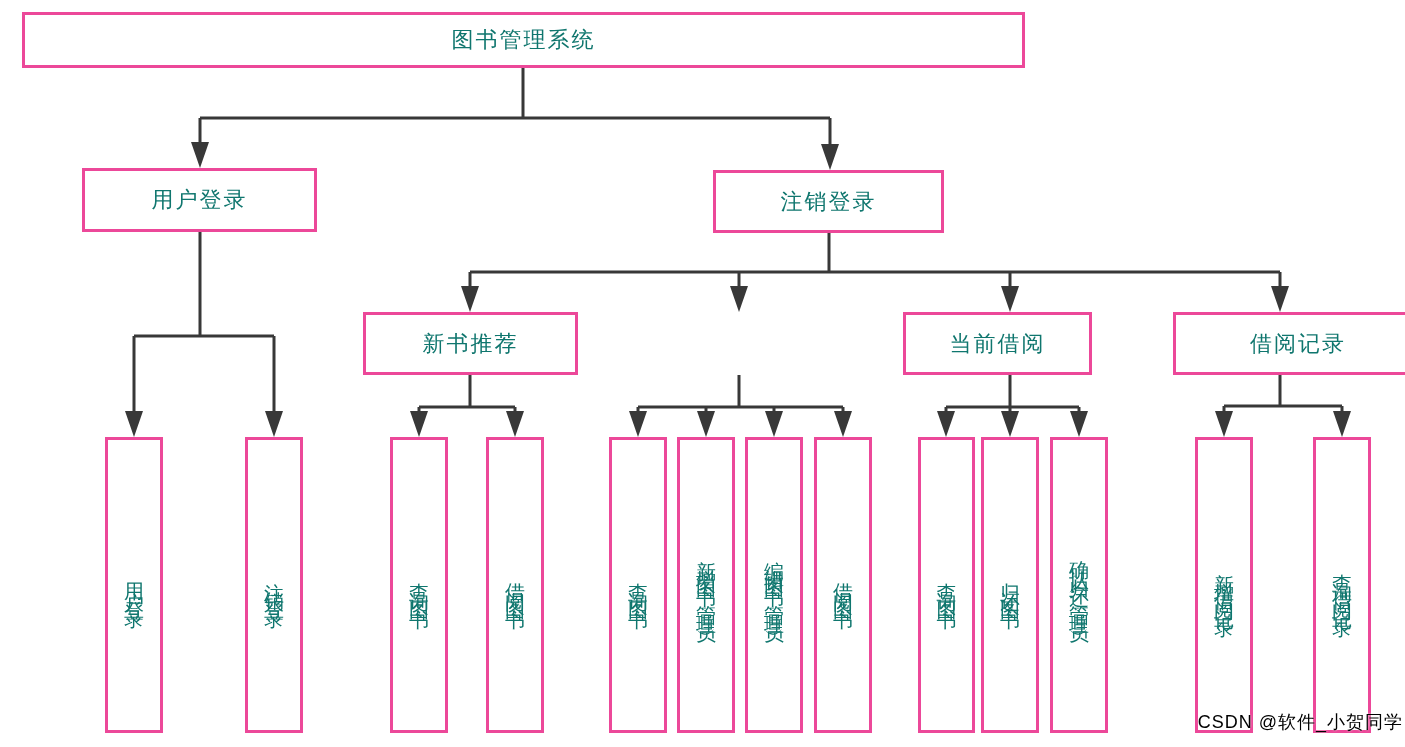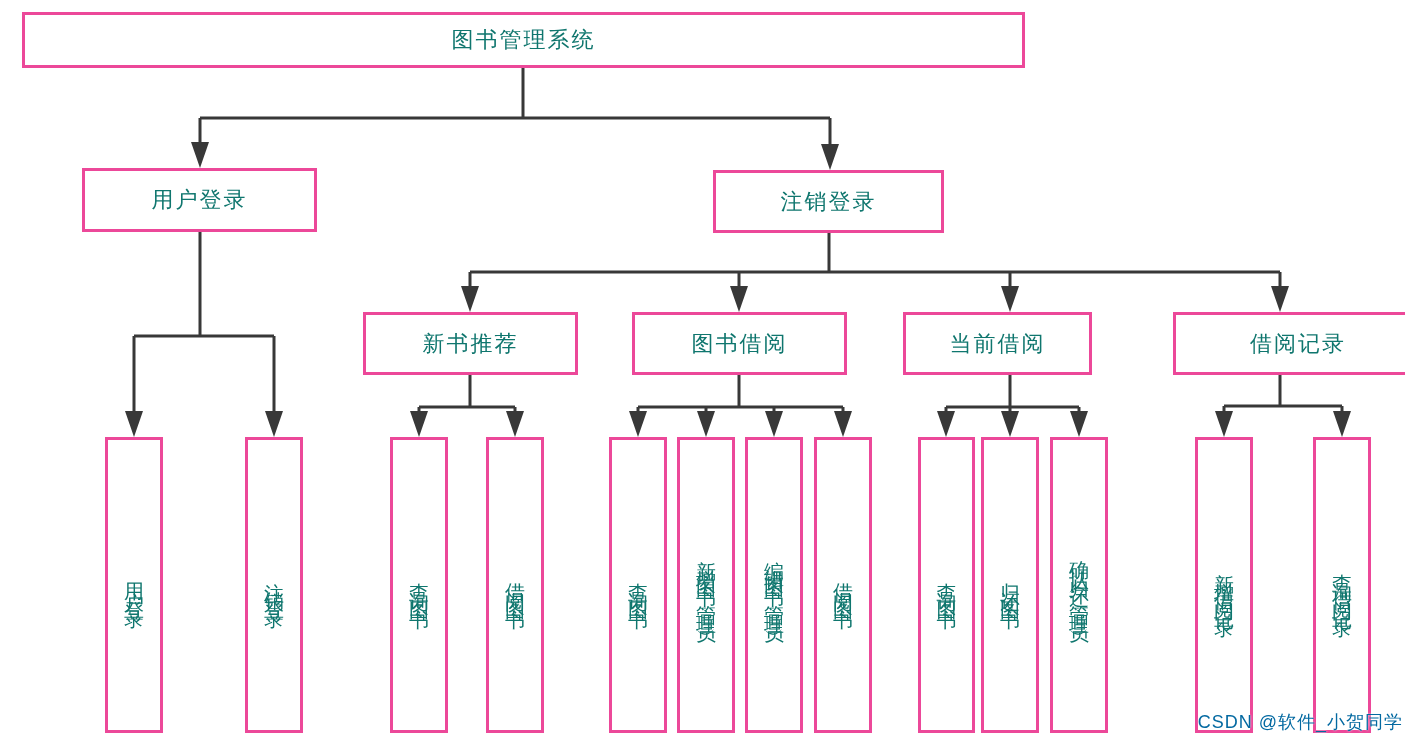--- a/index.html
+++ b/index.html
@@ -28,21 +28,21 @@
     font-size:20px;
     letter-spacing:9px;
     line-height:1.15;
     white-space:nowrap;
   }
   .watermark{
     position:absolute;
     right:2px;top:710px;
     font-size:18px;
     letter-spacing:1px;
-    color:#0369a1;
+    color:#000000;
     text-shadow:0 0 2px #ffffff;
     z-index:3;
     white-space:nowrap;
   }
 </style>
 </head>
 <body>
 
 <div class="canvas">
 
@@ -86,23 +86,20 @@
   <div class="box hbox" style="left:82px;top:168px;width:235px;height:64px">
     <span>用户登录</span>
   </div>
   <div class="box hbox" style="left:713px;top:170px;width:231px;height:63px">
     <span>注销登录</span>
   </div>
 
   <div class="box hbox" style="left:363px;top:312px;width:215px;height:63px">
     <span>新书推荐</span>
   </div>
-  <div class="box hbox" style="left:632px;top:312px;width:215px;height:63px">
-    <span>图书借阅</span>
-  </div>
   <div class="box hbox" style="left:903px;top:312px;width:189px;height:63px">
     <span>当前借阅</span>
   </div>
   <div class="box hbox" style="left:1173px;top:312px;width:250px;height:63px">
     <span>借阅记录</span>
   </div>
 
   <div class="box leaf" style="left:105px;top:437px;width:58px;height:296px">
     <span>用户登录</span>
   </div>

